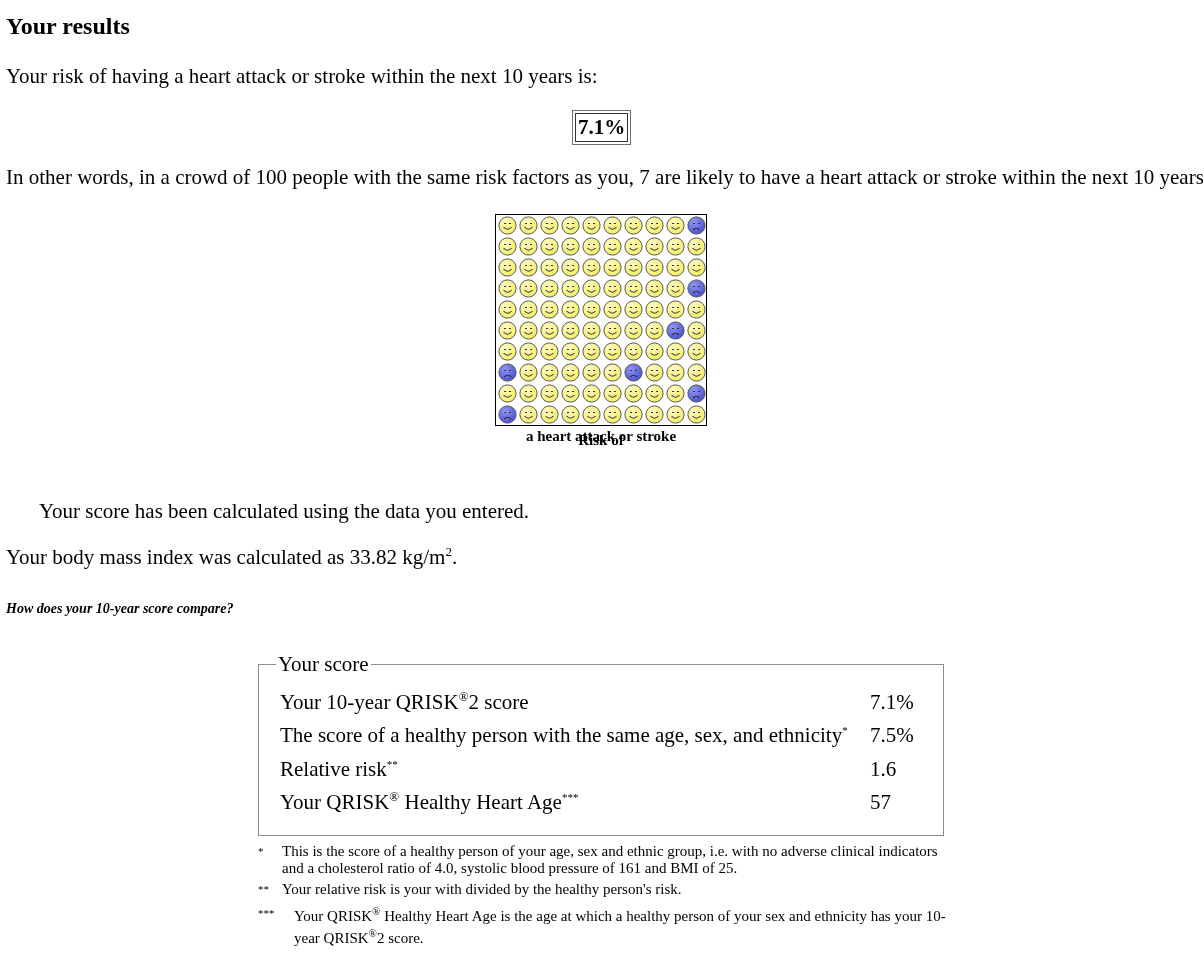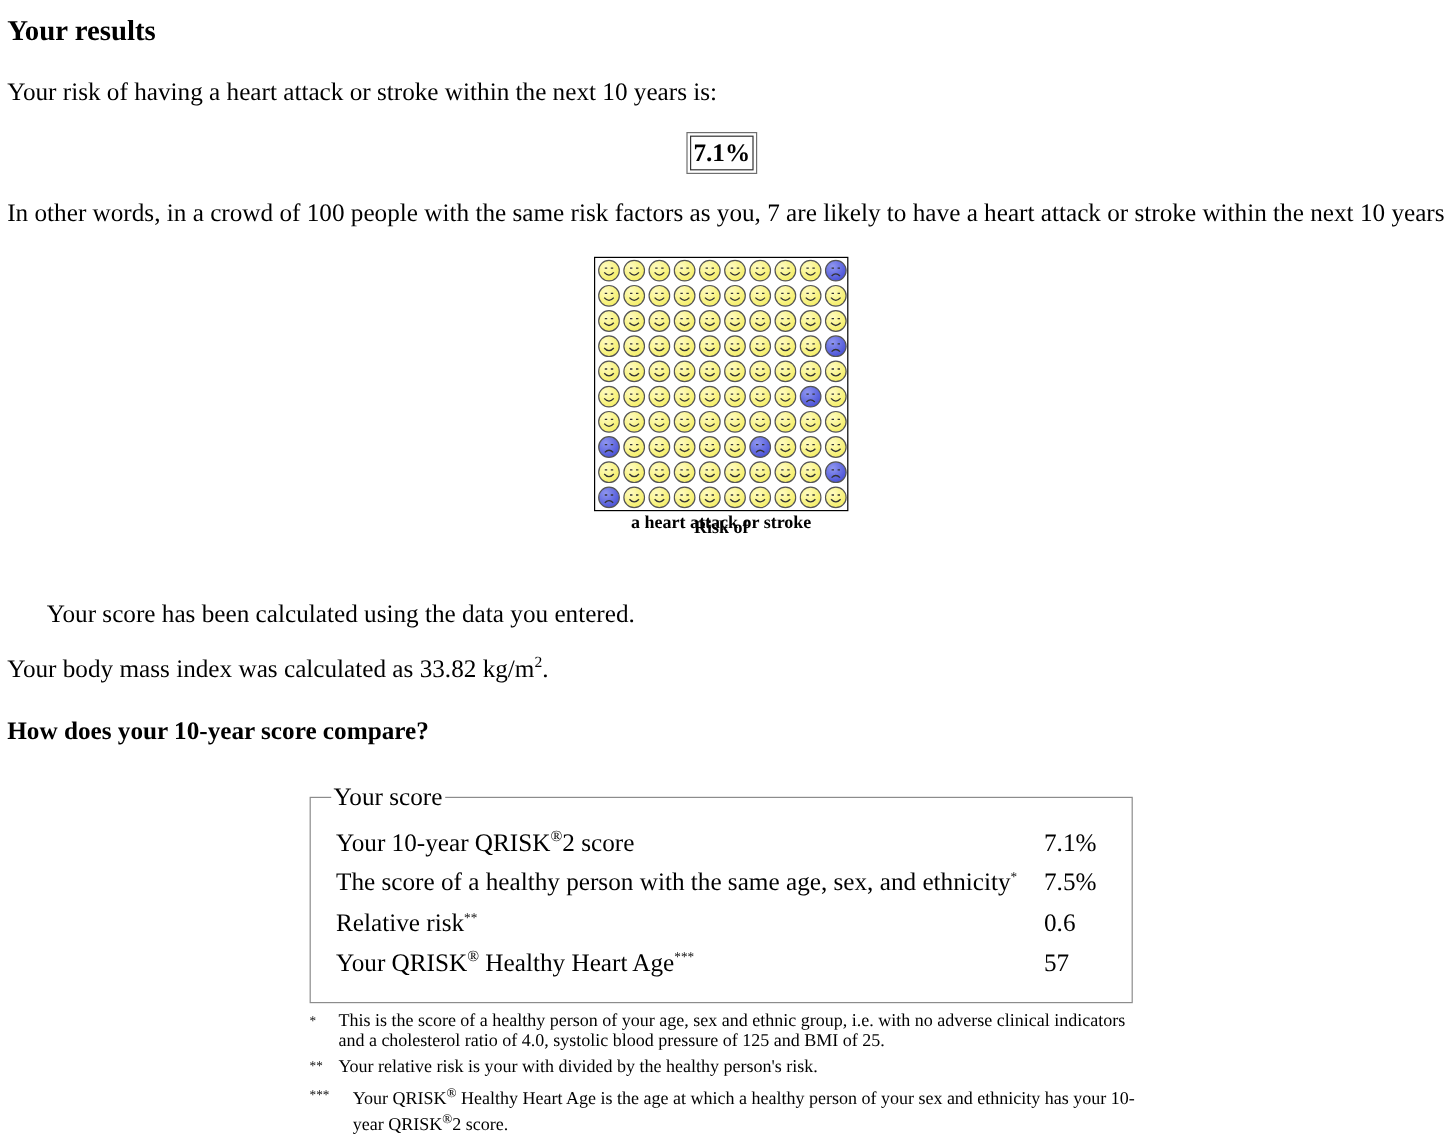--- a/index.html
+++ b/index.html
@@ -19,21 +19,21 @@
       font-size: 21px; font-weight: bold; text-align: center; line-height: 27px;
     }
     .grid {
       position: absolute; left: 495px; top: 214px; width: 212px; height: 212px; box-sizing: border-box;
       border: 1px solid #000; padding: 0 0 0 1px;
       display: grid; grid-template-columns: repeat(10, 21px); grid-template-rows: repeat(10, 21px);
     }
     .face { width: 21px; height: 21px; display: flex; align-items: center; justify-content: center; }
     .face svg { width: 19px; height: 19px; display: block; }
     .caption { position: absolute; left: 495px; width: 212px; text-align: center; font-size: 15px; font-weight: bold; line-height: 24px; }
-    h3.sub { position: absolute; left: 6px; top: 597px; margin: 0; font-size: 21px; font-weight: bold; line-height: 24px; }
+    h3.sub { position: absolute; left: 6px; top: 597px; margin: 0; font-size: 14px; font-weight: bold; line-height: 24px; font-style: italic; }
     .fieldset {
       position: absolute; left: 258px; top: 664px; width: 686px; height: 172px; box-sizing: border-box;
       border: 1px solid #8c8c8c; border-top-color: #8c8c8c;
     }
     .legend {
       position: absolute; left: 276px; top: 652px; background: #fff; padding: 0 2px;
       font-size: 21px; line-height: 24px; text-align: right;
     }
     .score-row { position: absolute; left: 280px; width: 640px; font-size: 21px; line-height: 24px; white-space: nowrap; }
     .score-row .label { position: absolute; left: 0; }
@@ -1374,31 +1374,31 @@
     <div class="score-row" style="top: 690px;">
       <span class="label">Your 10-year QRISK<sup>®</sup>2 score</span>
       <span class="value">7.1%</span>
     </div>
     <div class="score-row" style="top: 723px;">
       <span class="label">The score of a healthy person with the same age, sex, and ethnicity<sup class="sm">*</sup></span>
       <span class="value">7.5%</span>
     </div>
     <div class="score-row" style="top: 757px;">
       <span class="label">Relative risk<sup class="sm">**</sup></span>
-      <span class="value">0.6</span>
+      <span class="value">1.6</span>
     </div>
     <div class="score-row" style="top: 790px;">
       <span class="label">Your QRISK<sup>®</sup> Healthy Heart Age<sup class="sm">***</sup></span>
       <span class="value">57</span>
     </div>
   </div>
 <div id="footnotes">
     <div class="footnote" style="top: 843px;">
       <span class="mark">*</span>
-      <span class="text">This is the score of a healthy person of your age, sex and ethnic group, i.e. with no adverse clinical indicators and a cholesterol ratio of 4.0, systolic blood pressure of 125 and BMI of 25.</span>
+      <span class="text">This is the score of a healthy person of your age, sex and ethnic group, i.e. with no adverse clinical indicators and a cholesterol ratio of 4.0, systolic blood pressure of 161 and BMI of 25.</span>
     </div>
     <div class="footnote" style="top: 881px;">
       <span class="mark">**</span>
       <span class="text">Your relative risk is your with divided by the healthy person's risk.</span>
     </div>
     <div class="footnote" style="top: 905px;">
       <span class="mark">***</span>
       <span class="text" style="line-height: 22px; margin-left: 12px;">Your QRISK<sup class="sm">®</sup> Healthy Heart Age is the age at which a healthy person of your sex and ethnicity has your 10-year QRISK<sup class="sm">®</sup>2 score.</span>
     </div>
   </div>

